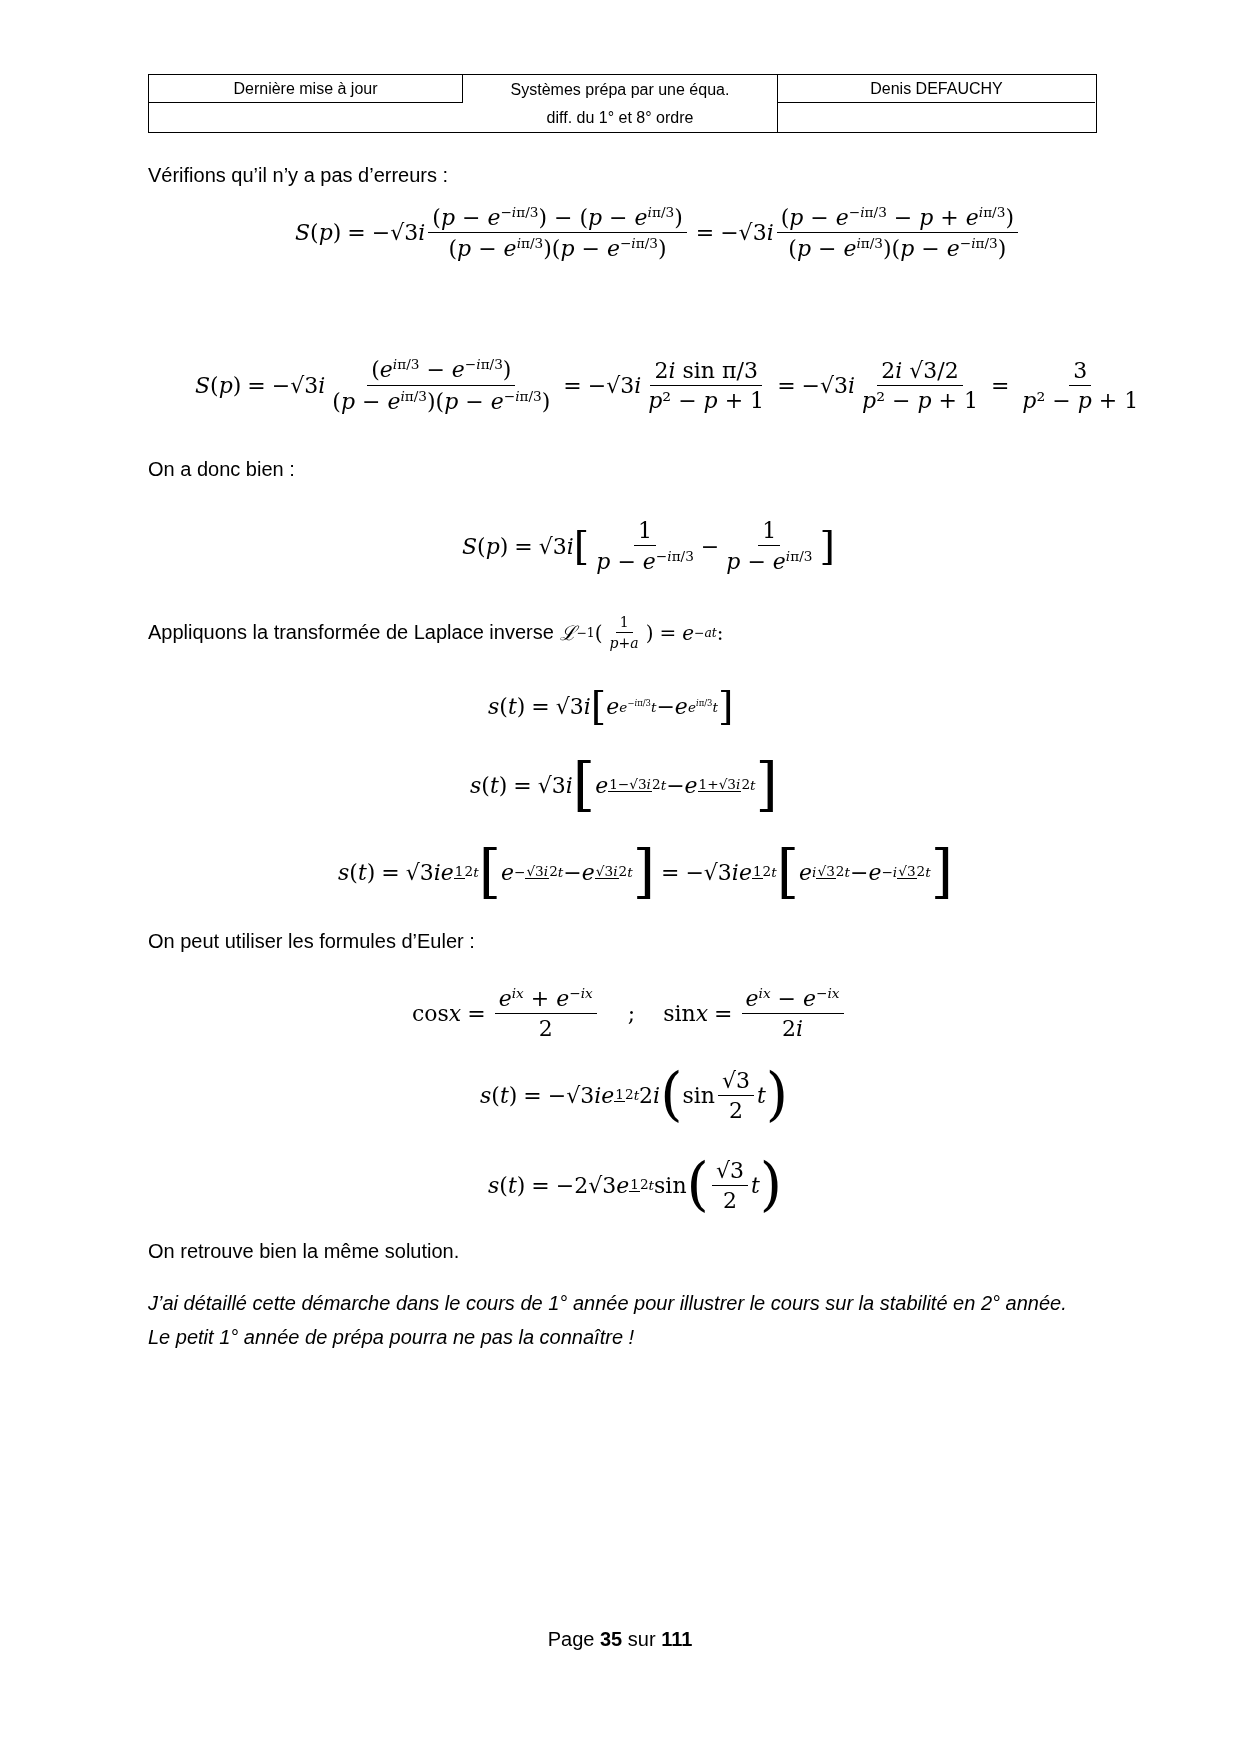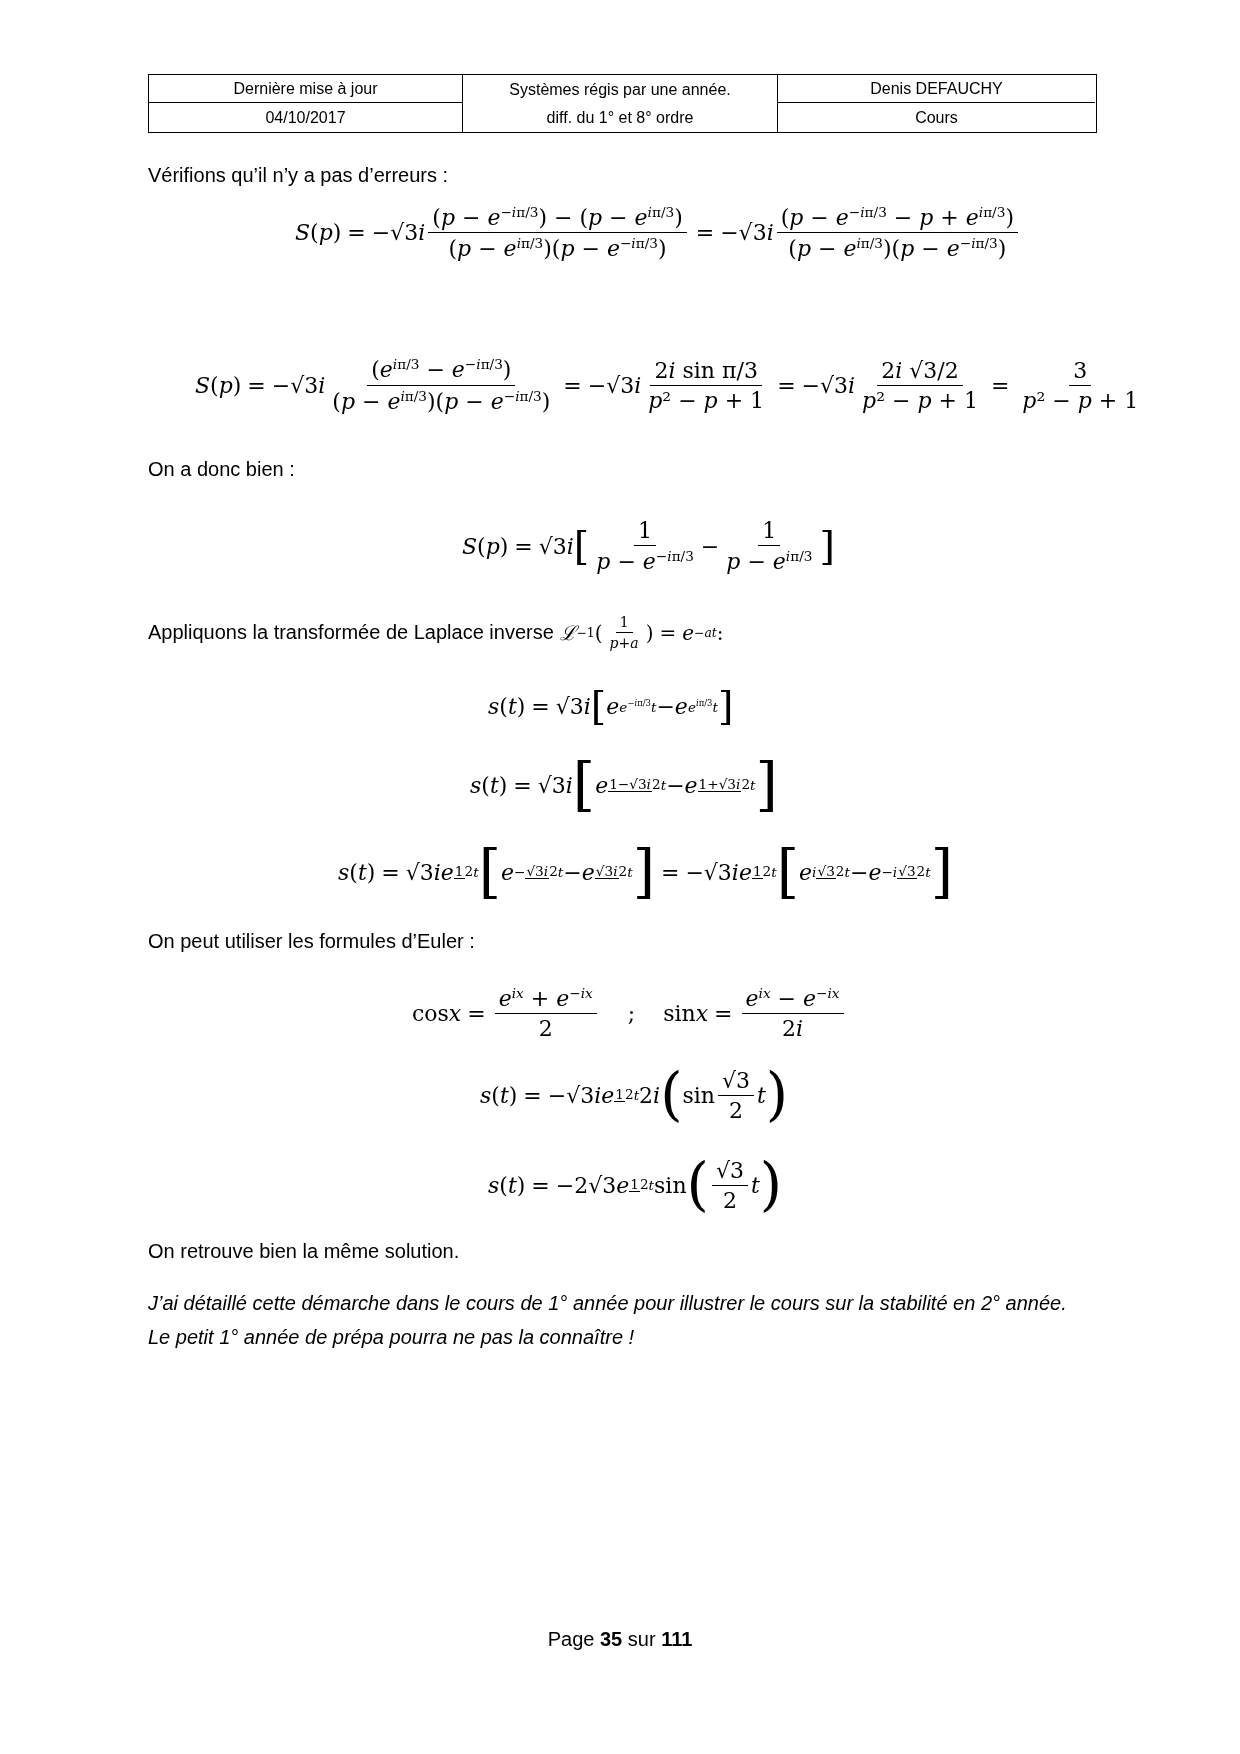--- a/index.html
+++ b/index.html
@@ -20,27 +20,25 @@
   .big { font-size:1.8em; line-height:1; font-weight:200; }
   .bigb { font-size:2.6em; line-height:1; font-weight:200; }
   .op { margin:0 6px; }
   .footer { position:absolute; top:1628px; left:0; width:1240px; text-align:center; font-size:20px; }
 </style>
 </head>
 <body>
 
 <div class="hdr">
   <div class="cell" style="left:0;top:0;width:314px;height:28px;border-right:1.5px solid #000;border-bottom:1.5px solid #000;">Dernière mise à jour</div>
-  <div class="cell" style="left:0;top:28px;width:314px;height:29px;border-right:1.5px solid #000;">04/10/2017</div>
   <div class="cell" style="left:314px;top:0;width:315px;height:57px;flex-direction:column;line-height:28px;border-right:1.5px solid #000;">
-    <span>Systèmes régis par une année.</span>
+    <span>Systèmes prépa par une équa.</span>
     <span>diff. du 1° et 8° ordre</span>
   </div>
   <div class="cell" style="left:629px;top:0;width:317px;height:28px;border-bottom:1.5px solid #000;">Denis DEFAUCHY</div>
-  <div class="cell" style="left:629px;top:28px;width:317px;height:29px;">Cours</div>
 </div>
 
 <div class="txt" style="top:164px;">Vérifions qu’il n’y a pas d’erreurs :</div>
 
 <div class="eq" style="left:295px;top:195px;height:75px;">
   <span class="m">S</span>(<span class="m">p</span>)<span class="op">=</span>−√3<span class="m">i</span>
   <span class="frac">
       <span class="num">(<span class="m">p</span> − <span class="m">e</span><sup>−<span class="m">i</span>π/3</sup>) − (<span class="m">p</span> − <span class="m">e</span><sup><span class="m">i</span>π/3</sup>)</span>
       <span class="den">(<span class="m">p</span> − <span class="m">e</span><sup><span class="m">i</span>π/3</sup>)(<span class="m">p</span> − <span class="m">e</span><sup>−<span class="m">i</span>π/3</sup>)</span>
     </span>

